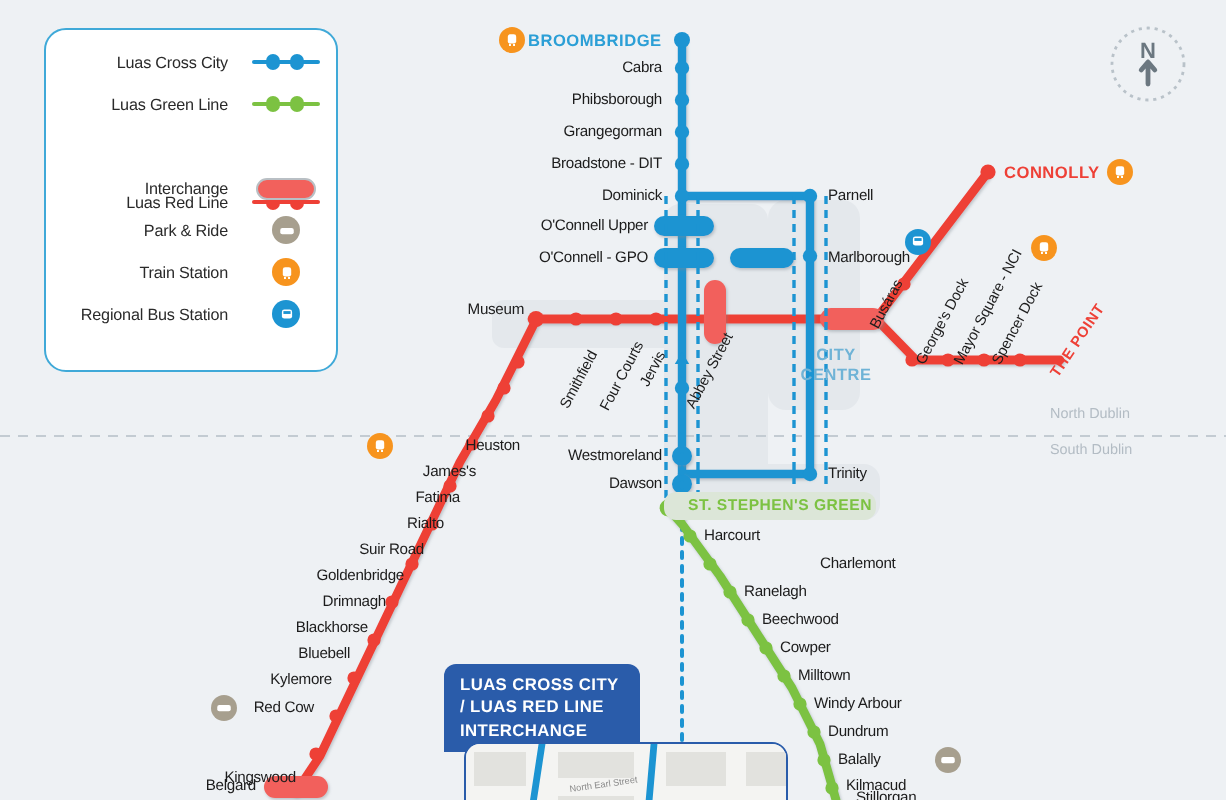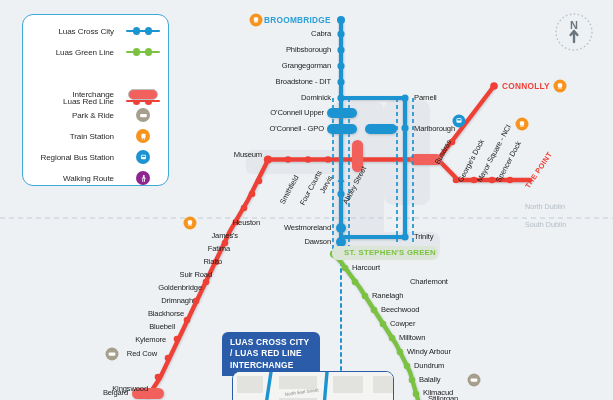--- a/index.html
+++ b/index.html
@@ -360,31 +360,20 @@
       <div class="legend-art">
         <div class="circ-icon" style="background:#1c94d2">
           <svg width="9" height="9" viewBox="0 0 12 12">
             <rect x="2.6" y="2.4" width="6.8" height="6" rx="1.6" fill="#fff"></rect>
             <rect x="3.6" y="3.4" width="4.8" height="1.9" fill="#1c94d2"></rect>
           </svg>
         </div>
       </div>
     </div>
 
-    <div class="legend-row" style="top:153px;">
-      <div class="legend-label">Walking Route</div>
-      <div class="legend-art">
-        <div class="circ-icon" style="background:#8e248f">
-          <svg width="9" height="9" viewBox="0 0 12 12">
-            <circle cx="6.4" cy="2.5" r="1.3" fill="#fff"></circle>
-            <path d="M6.3 4 L5 7 L5 10 M6.3 4 L7.6 6.4 L7.2 10 M6.3 4.6 L4.2 5.6 M6.3 4.6 L8.4 5.4" stroke="#fff" stroke-width="1.2" fill="none" stroke-linecap="round"></path>
-          </svg>
-        </div>
-      </div>
-    </div>
   </div>
 
   <div class="compass">
     <svg width="44" height="44" viewBox="0 0 44 44">
       <circle cx="22" cy="22" r="18" fill="none" stroke="#b9c2c9" stroke-width="1.4" stroke-dasharray="1.6 2.4"></circle>
       <text x="22" y="19" text-anchor="middle" font-family="Liberation Sans, sans-serif" font-size="11" font-weight="bold" fill="#6b7780">N</text>
       <path d="M22 32 L22 22 M22 21 L18.6 25 M22 21 L25.4 25" stroke="#6b7780" stroke-width="2.4" fill="none" stroke-linecap="round" stroke-linejoin="round"></path>
     </svg>
   </div>
 
@@ -485,20 +474,24 @@
   <div class="lbl l" style="left:414px; top:366px;">Dundrum</div>
   <div class="lbl l" style="left:419px; top:380px;">Balally</div>
   <div class="sicon" style="left:474px; top:380px; background:#a79f8e;">
     <svg width="9" height="9" viewBox="0 0 12 12">
       <rect x="1.5" y="4" width="9" height="4.2" rx="1.4" fill="#fff"></rect>
     </svg>
   </div>
   <div class="lbl l" style="left:423px; top:393px;">Kilmacud</div>
   <div class="lbl l" style="left:428px; top:399px;">Stillorgan</div>
 
+  <div class="citycentre" style="left:390px; top:173px; width:56px;">
+    <div>CITY</div>
+    <div>CENTRE</div>
+  </div>
   <div class="divider-lbl" style="left:525px; top:203px;">North Dublin</div>
   <div class="divider-lbl" style="left:525px; top:221px;">South Dublin</div>
 
   <div class="inset-tag">
     <div>LUAS CROSS CITY</div>
     <div>/ LUAS RED LINE</div>
     <div>INTERCHANGE</div>
   </div>
 
   <div class="inset-map">

